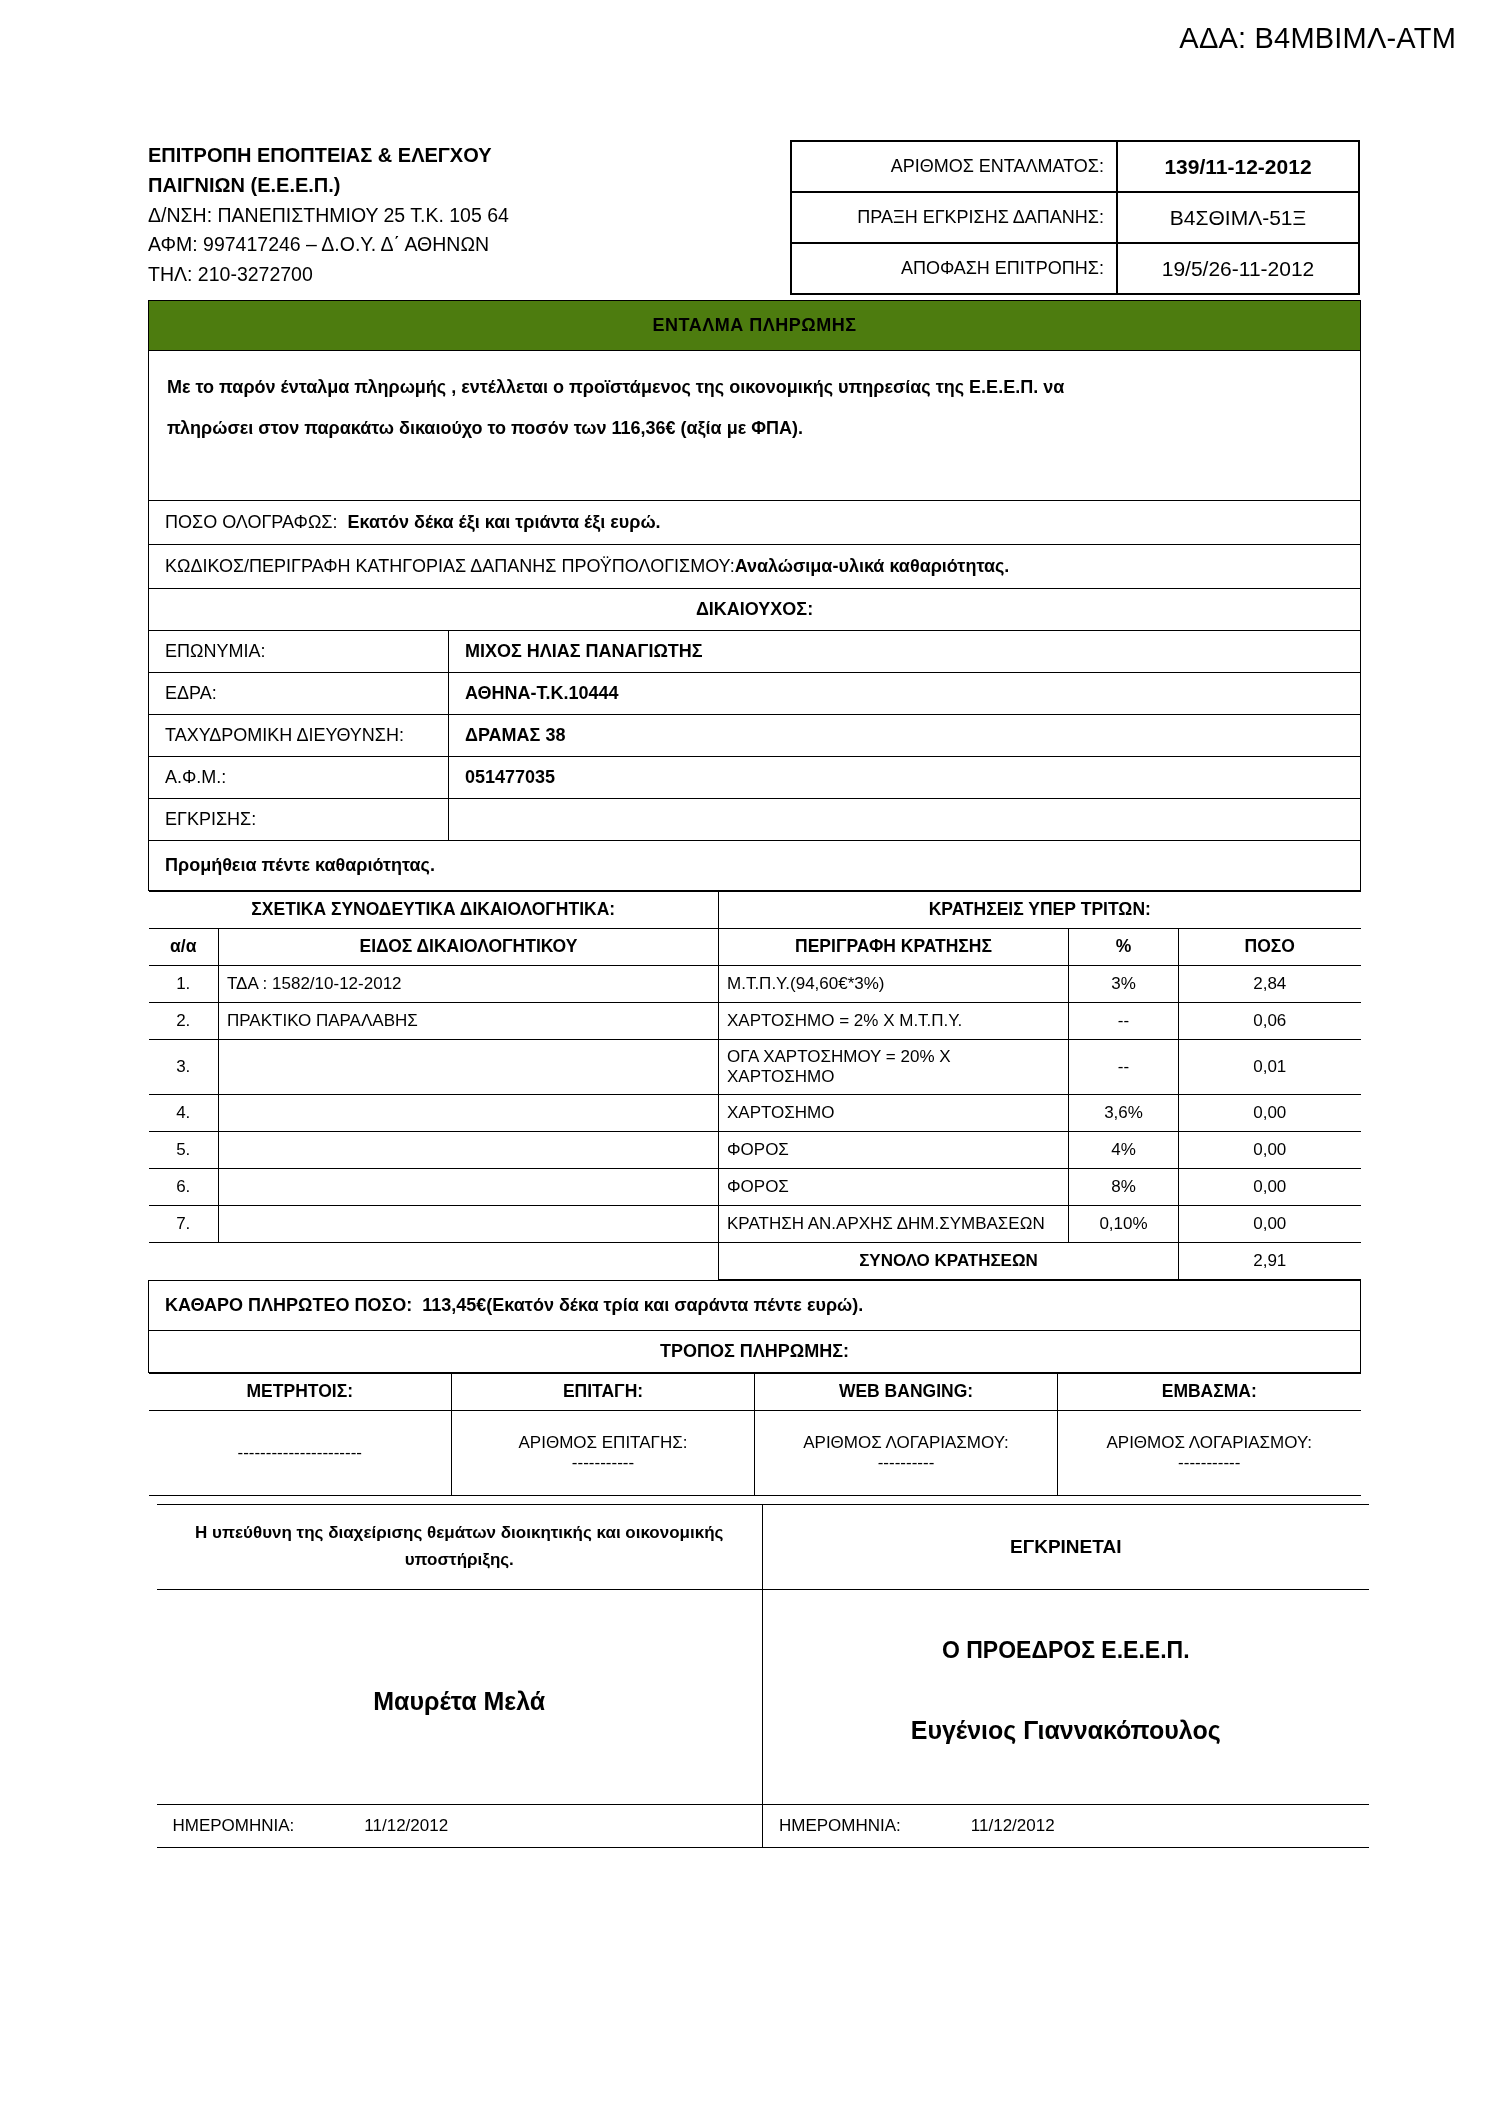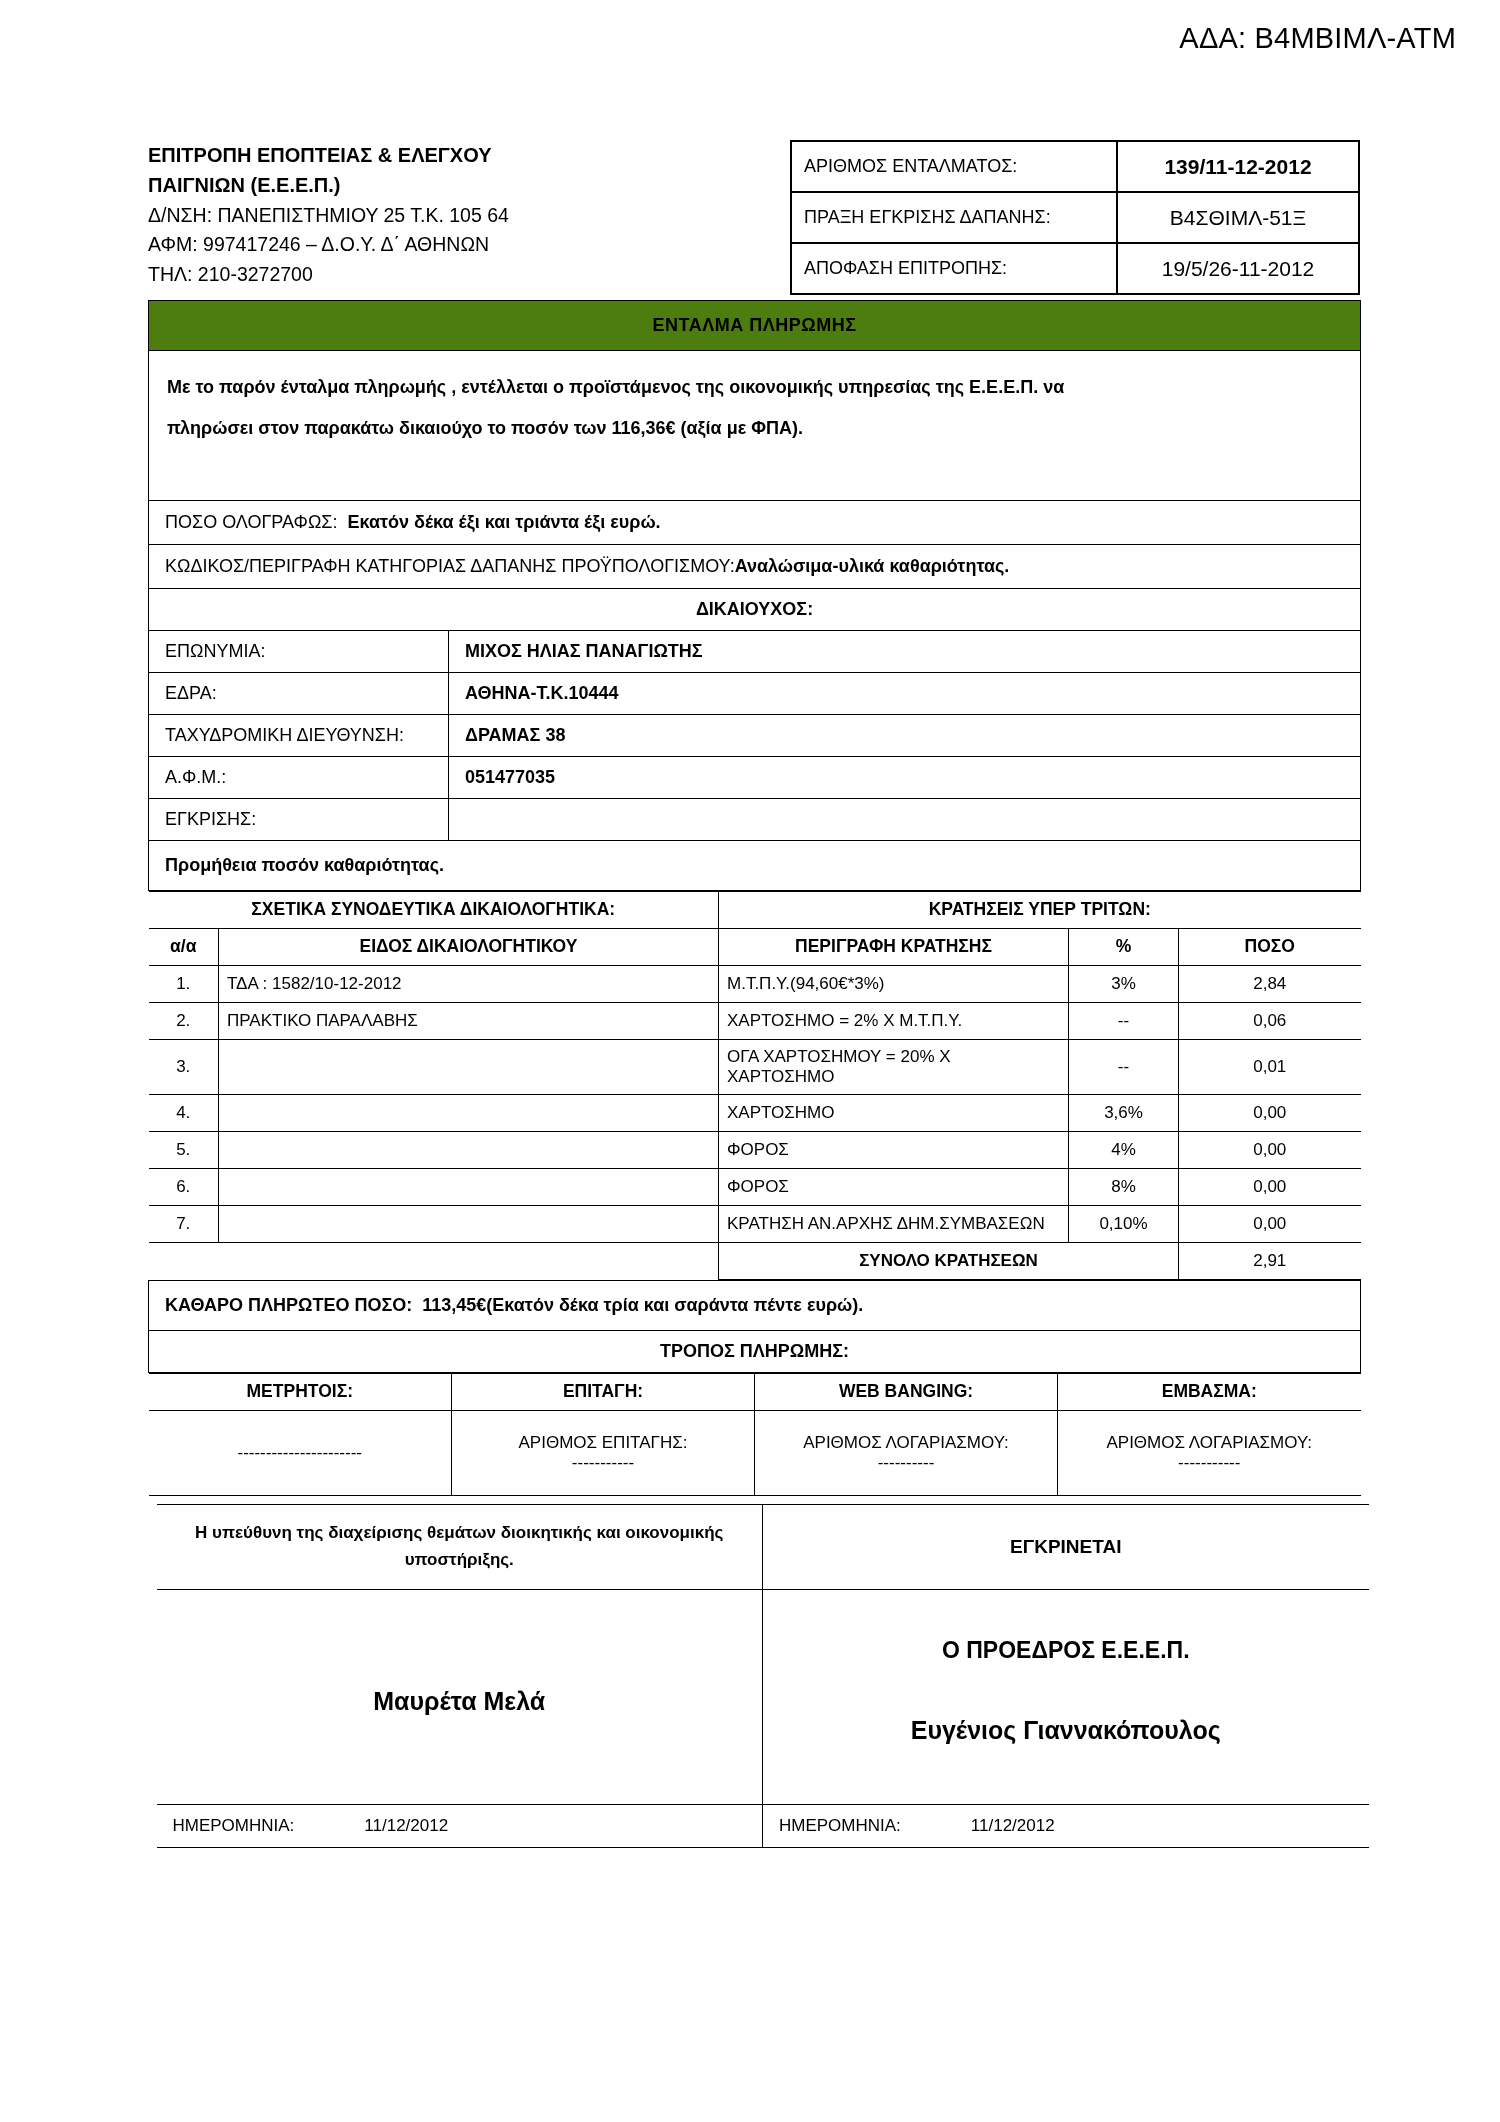--- a/index.html
+++ b/index.html
@@ -53,21 +53,21 @@
     width: 570px;
   }
   .ref-table td {
     border: 2px solid #000;
     padding: 9px 12px;
     font-size: 18px;
     vertical-align: middle;
     height: 31px;
   }
   .ref-table td.lbl {
-    text-align: left;
+    text-align: right;
     width: 300px;
   }
   .ref-table td.val {
     text-align: center;
     font-size: 21px;
   }
   .ref-table td.val.bold {
     font-weight: bold;
   }
 
@@ -259,21 +259,21 @@
     <tr>
       <td class="lbl-cell">Α.Φ.Μ.:</td>
       <td class="val-cell">051477035</td>
     </tr>
     <tr>
       <td class="lbl-cell">ΕΓΚΡΙΣΗΣ:</td>
       <td class="val-cell"></td>
     </tr>
 
     <tr>
-      <td colspan="2" class="rowtext bold" style="padding:14px 16px !important;">Προμήθεια ποσόν καθαριότητας.</td>
+      <td colspan="2" class="rowtext bold" style="padding:14px 16px !important;">Προμήθεια πέντε καθαριότητας.</td>
     </tr>
 
     <tr>
       <td colspan="2" style="padding:0 !important; border:none;">
         <table class="inner">
           <colgroup>
             <col style="width:70px">
             <col style="width:500px">
             <col style="width:350px">
             <col style="width:110px">

